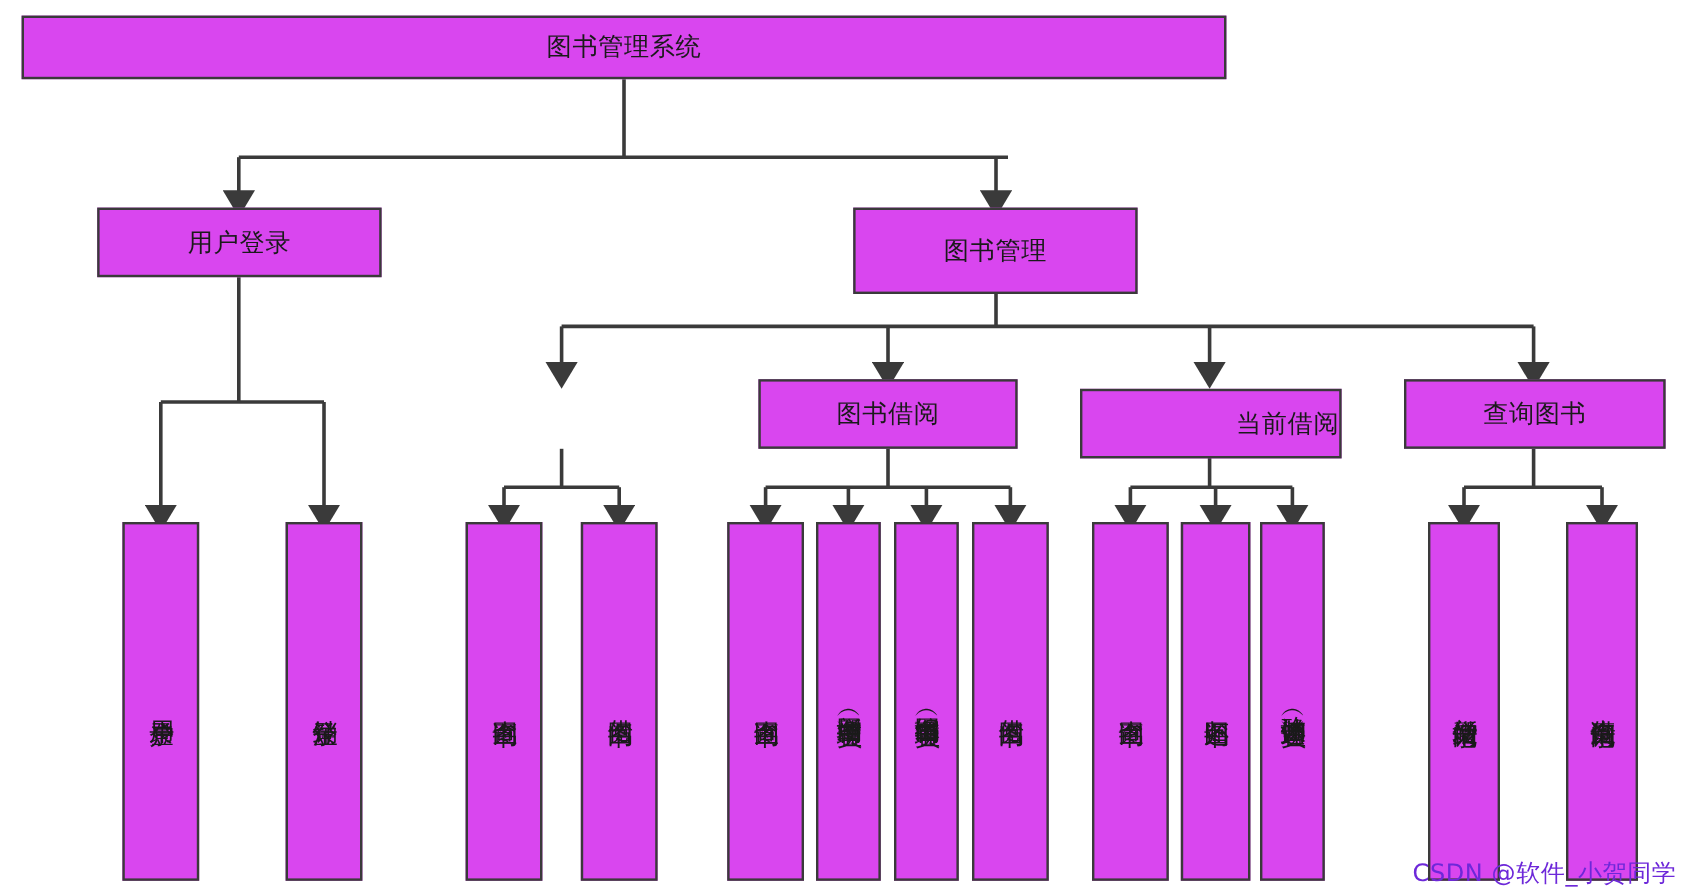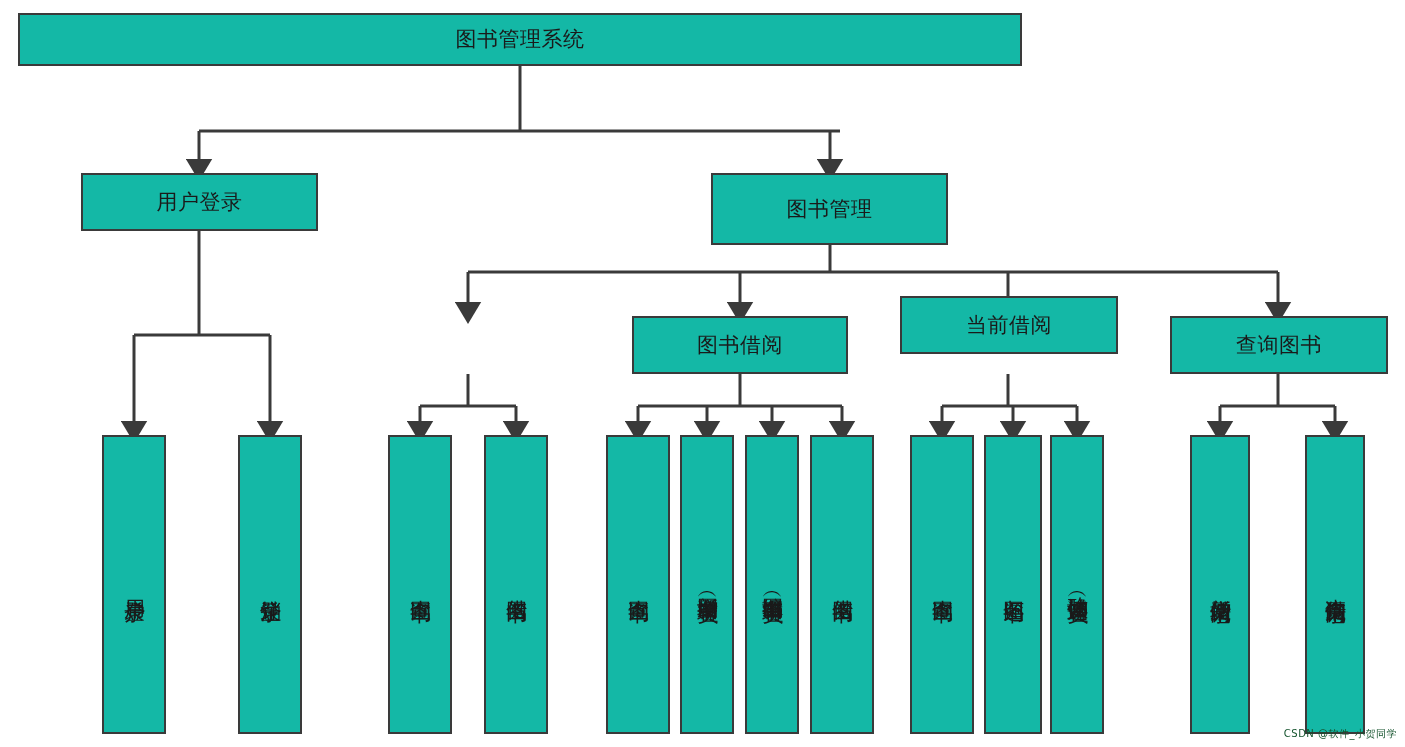--- a/index.html
+++ b/index.html
@@ -22,21 +22,21 @@
     position: absolute;
     left: 0;
     top: 0;
     width: 1405px;
     height: 747px;
     pointer-events: none;
   }
   .node {
     position: absolute;
     box-sizing: border-box;
-    background: #14b8a6;
+    background: #d946ef;
     border: 2px solid #3a3a3a;
     display: flex;
     align-items: center;
     justify-content: center;
     color: #1a1a1a;
     z-index: 2;
   }
   .node-h {
     font-size: 21px;
     line-height: 1.15;
@@ -55,22 +55,22 @@
   }
   .node-v .vtext {
     writing-mode: vertical-rl;
     text-orientation: upright;
     display: block;
   }
   #watermark {
     position: absolute;
     right: 8px;
     bottom: 6px;
-    font-size: 10px;
-    color: #14532d;
+    font-size: 20px;
+    color: #6d28d9;
     letter-spacing: 0.5px;
     white-space: nowrap;
     z-index: 5;
     font-family: "DejaVu Sans", "Liberation Sans", sans-serif;
   }
 </style>
 </head>
 <body>
 
 <div id="diagram-root">
@@ -132,21 +132,21 @@
   <div class="node node-h" style="left: 81px; top: 173px; width: 237px; height: 58px;">
     <span>用户登录</span>
   </div>
   <div class="node node-h" style="left: 711px; top: 173px; width: 237px; height: 72px;">
     <span>图书管理</span>
   </div>
 
   <div class="node node-h" style="left: 632px; top: 316px; width: 216px; height: 58px;">
     <span>图书借阅</span>
   </div>
-  <div class="node node-h" style="left: 900px; top: 296px; width: 218px; height: 58px;">
+  <div class="node node-h" style="left: 900px; top: 324px; width: 218px; height: 58px; justify-content: flex-end;">
     <span>当前借阅</span>
   </div>
   <div class="node node-h" style="left: 1170px; top: 316px; width: 218px; height: 58px;">
     <span>查询图书</span>
   </div>
 
   <div class="node node-v" style="left: 102px; top: 435px; width: 64px; height: 299px;">
     <span class="vtext">用户登录</span>
   </div>
   <div class="node node-v" style="left: 238px; top: 435px; width: 64px; height: 299px;">

